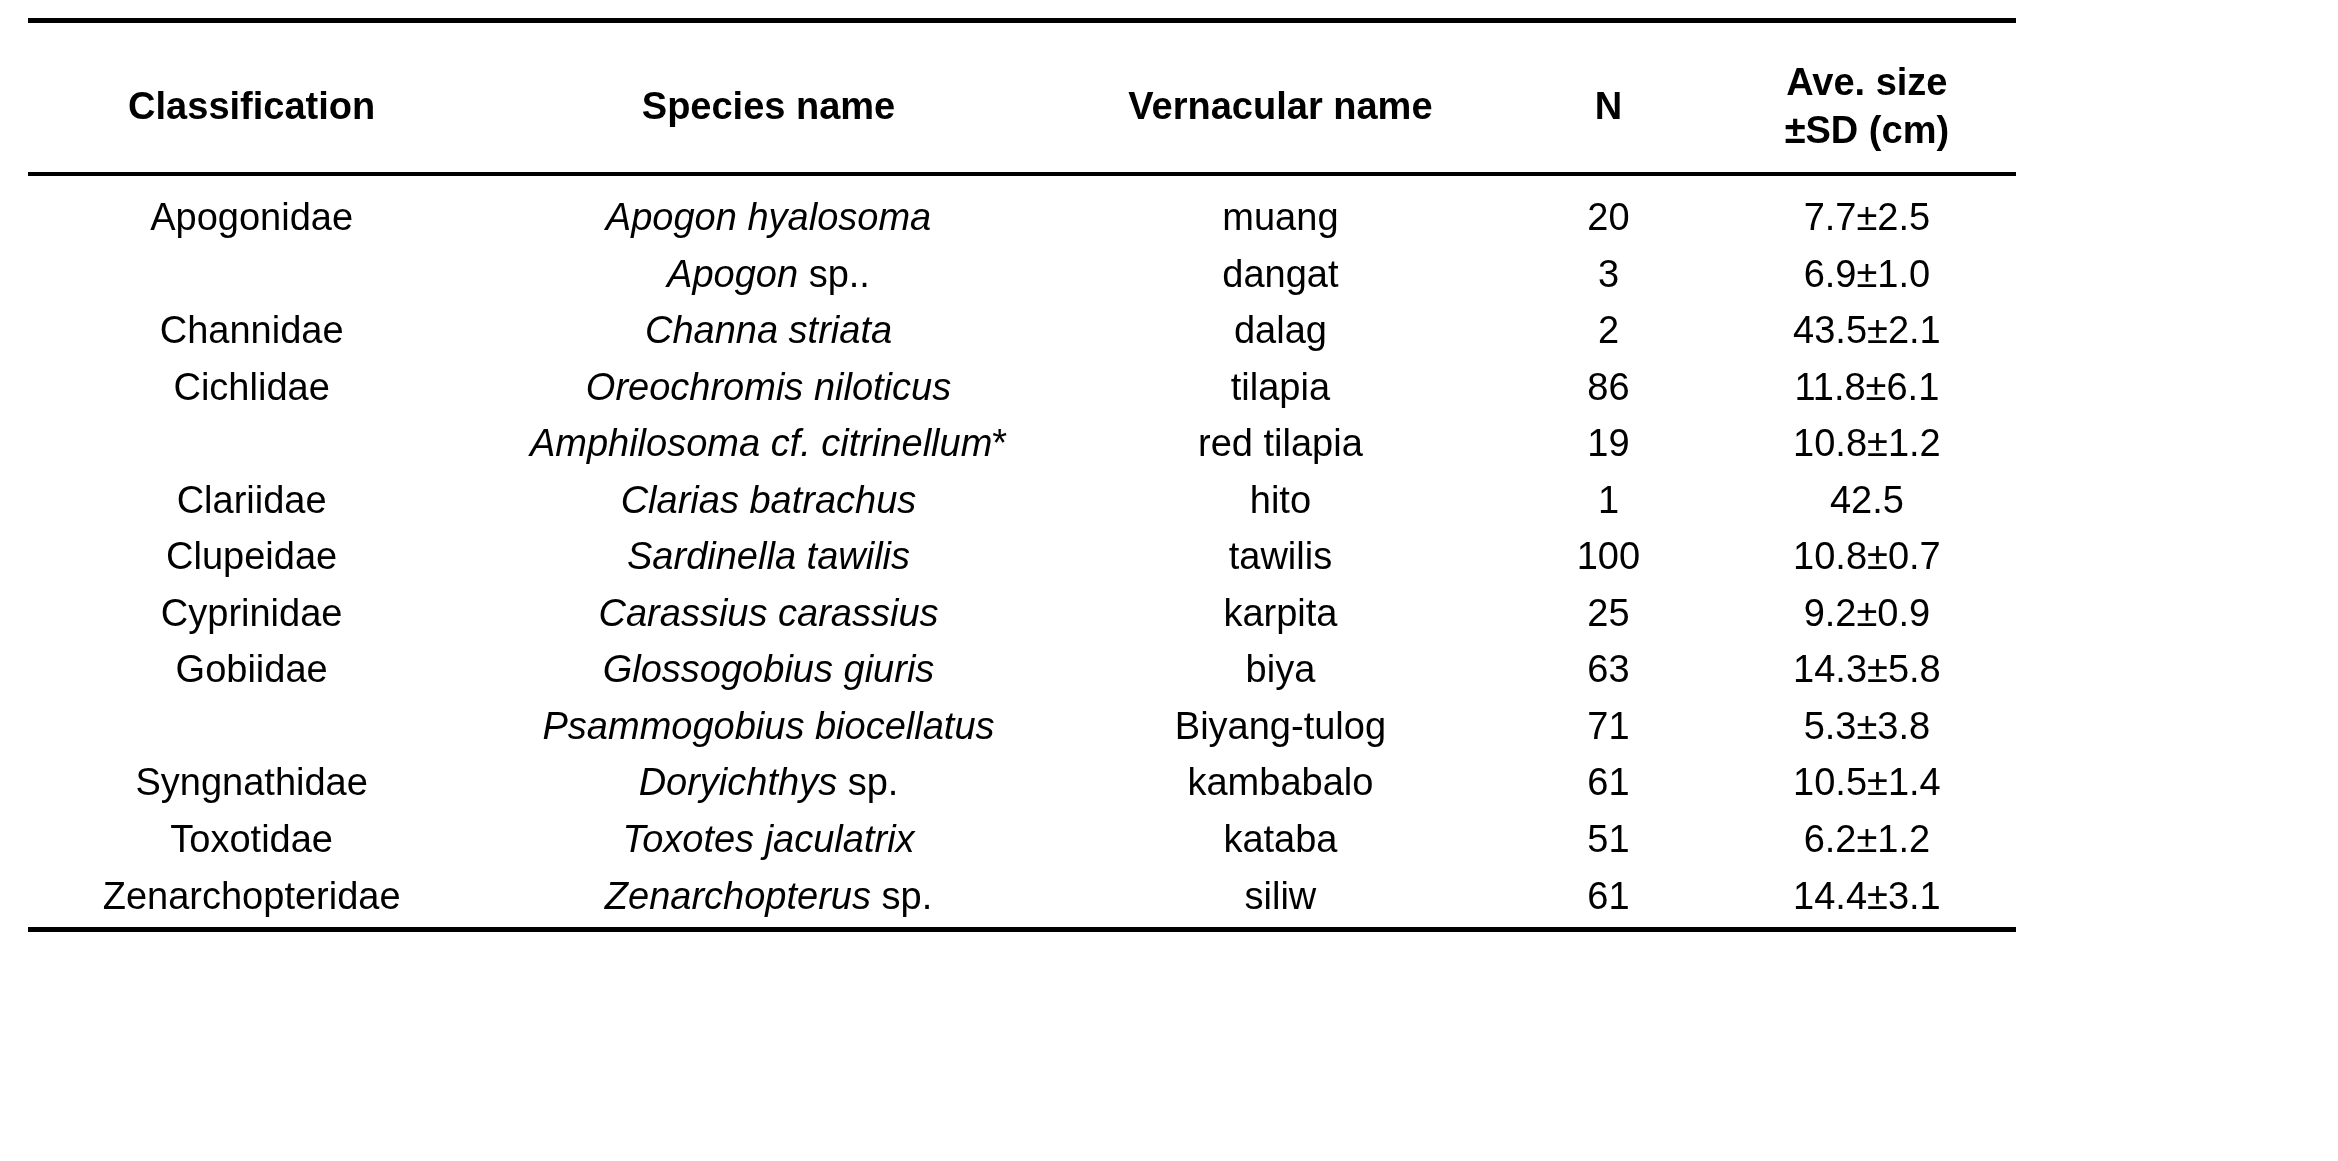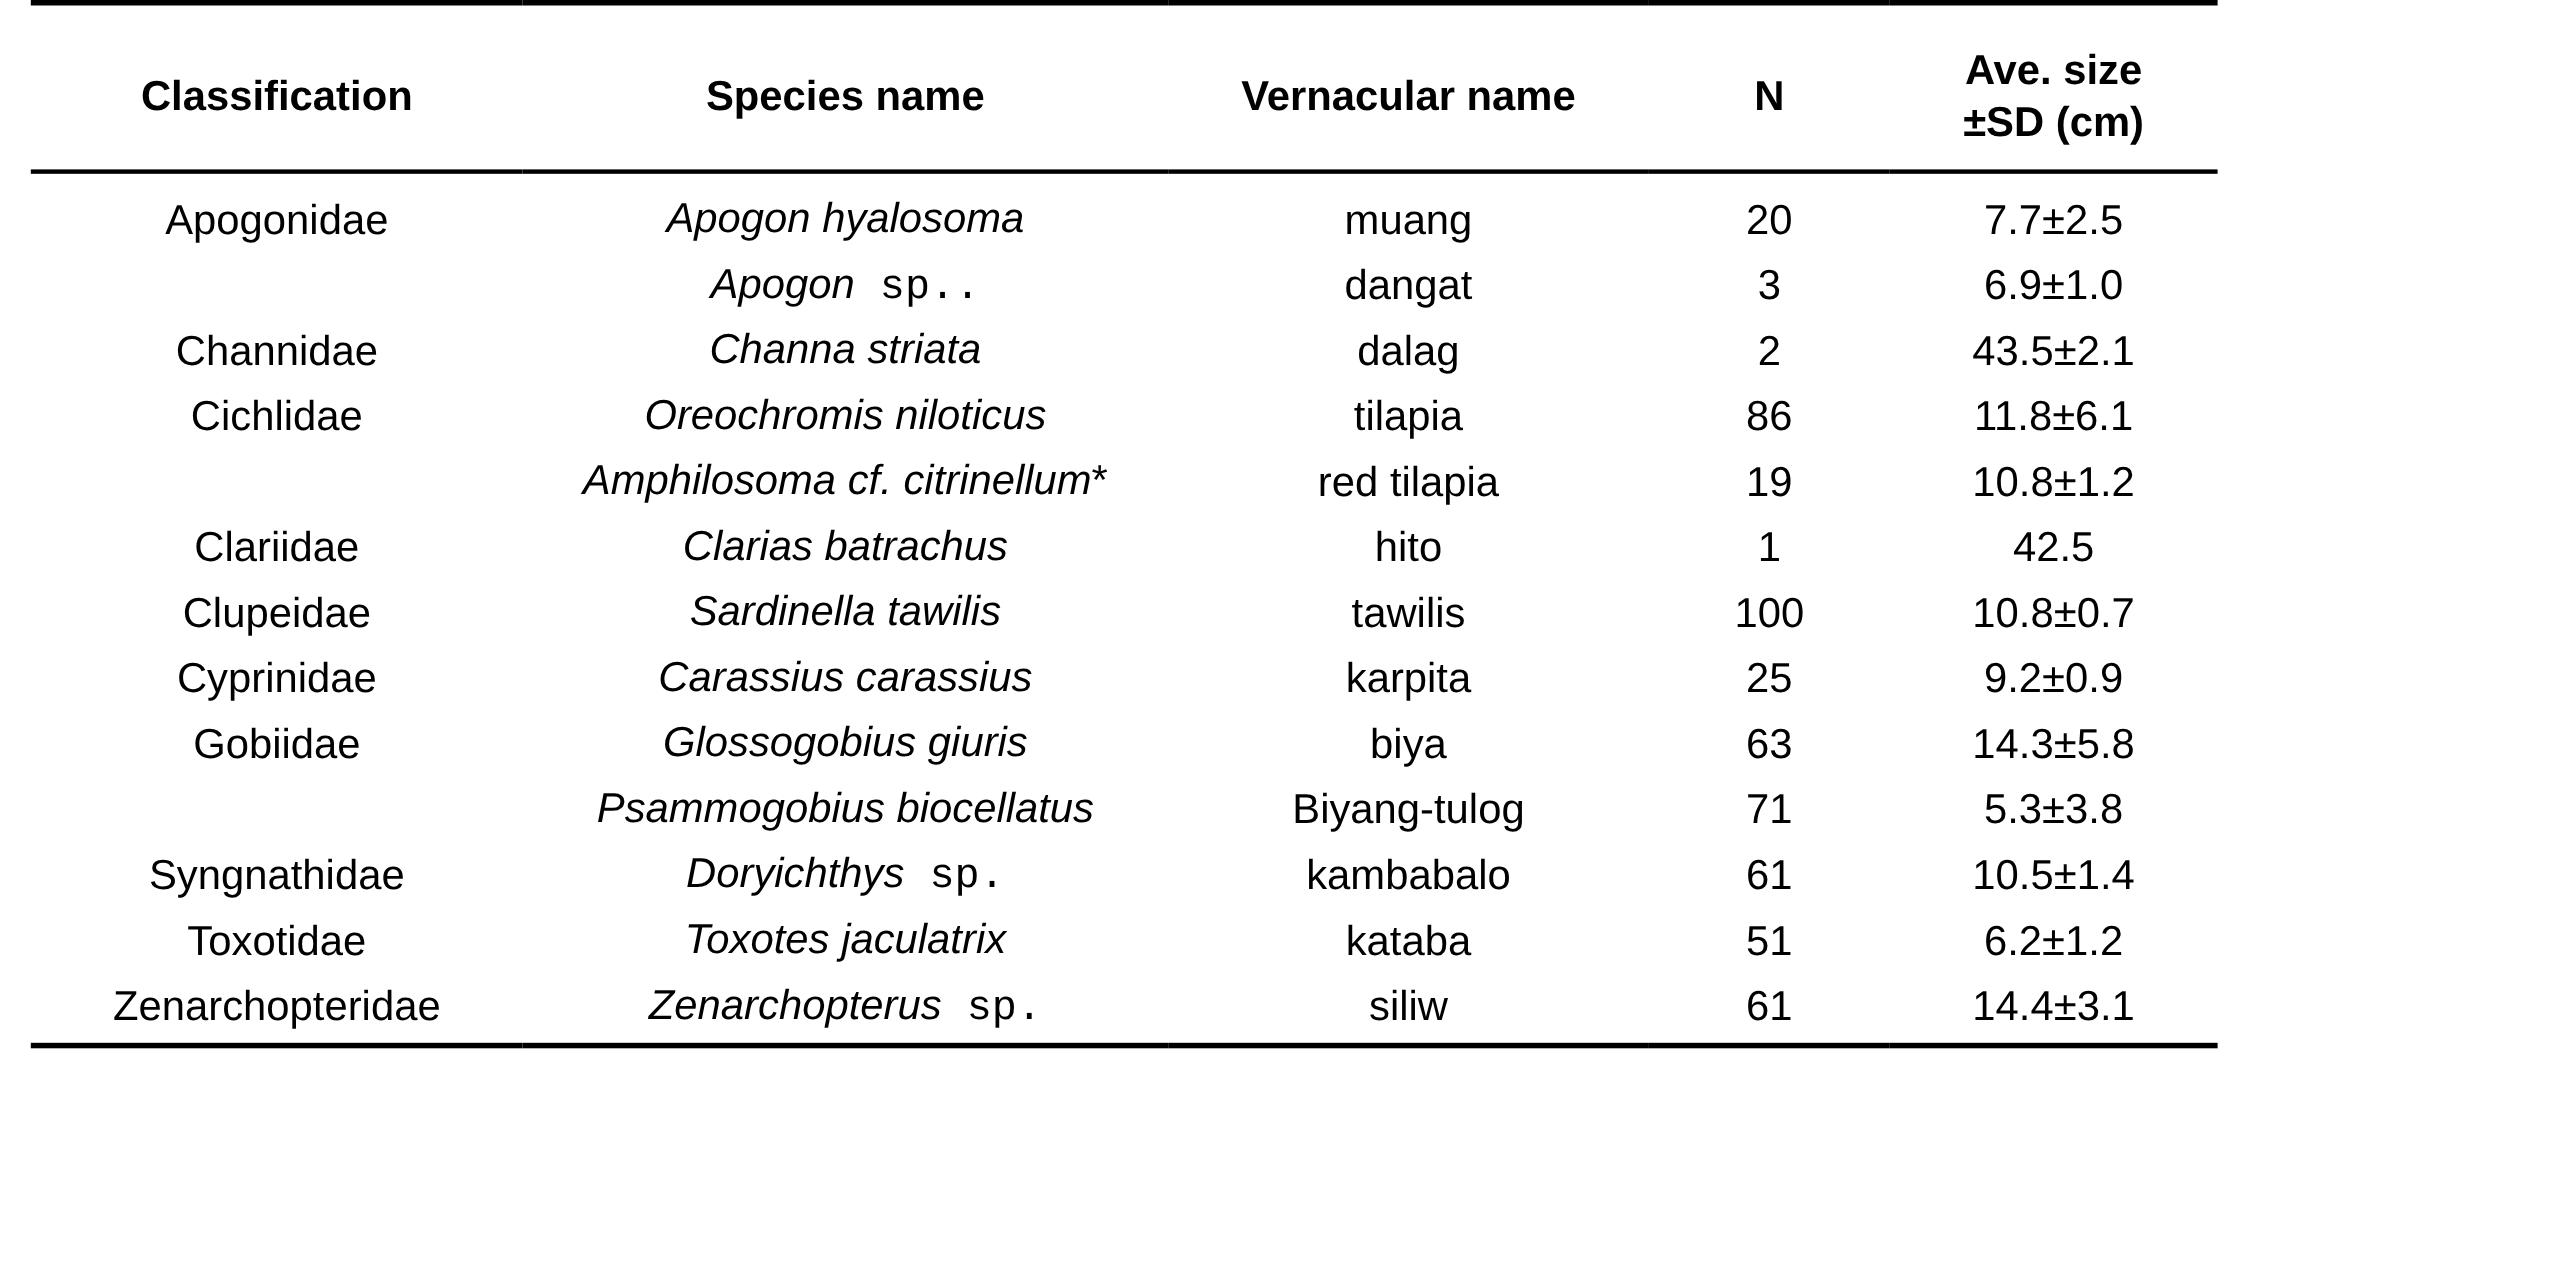--- a/index.html
+++ b/index.html
@@ -10,21 +10,21 @@
   body {
     width: 2338px;
     height: 1161px;
     font-family: "Liberation Sans", sans-serif;
     color: #000000;
     overflow: hidden;
   }
   .table-wrap {
     box-sizing: border-box;
     width: 2044px;
-    padding: 0 28px;
+    padding: 18px 28px;
   }
   table.data-table {
     width: 100%;
     border-collapse: collapse;
     table-layout: fixed;
   }
   table.data-table col.c-class { width: 22.5%; }
   table.data-table col.c-species { width: 29.5%; }
   table.data-table col.c-vern { width: 22.0%; }
   table.data-table col.c-n { width: 11.0%; }
@@ -59,21 +59,20 @@
     padding-top: 20px;
   }
   tbody tr:last-child td {
     padding-bottom: 10px;
   }
   td.species {
     font-style: italic;
   }
   td.species .nonital {
     font-style: normal;
-    font-family: Liberation Mono, monospace;
   }
   td.species .star {
     font-style: normal;
   }
   tfoot td {
     border-top: 5px solid #000;
     height: 10px;
     padding: 0;
   }
 </style>

